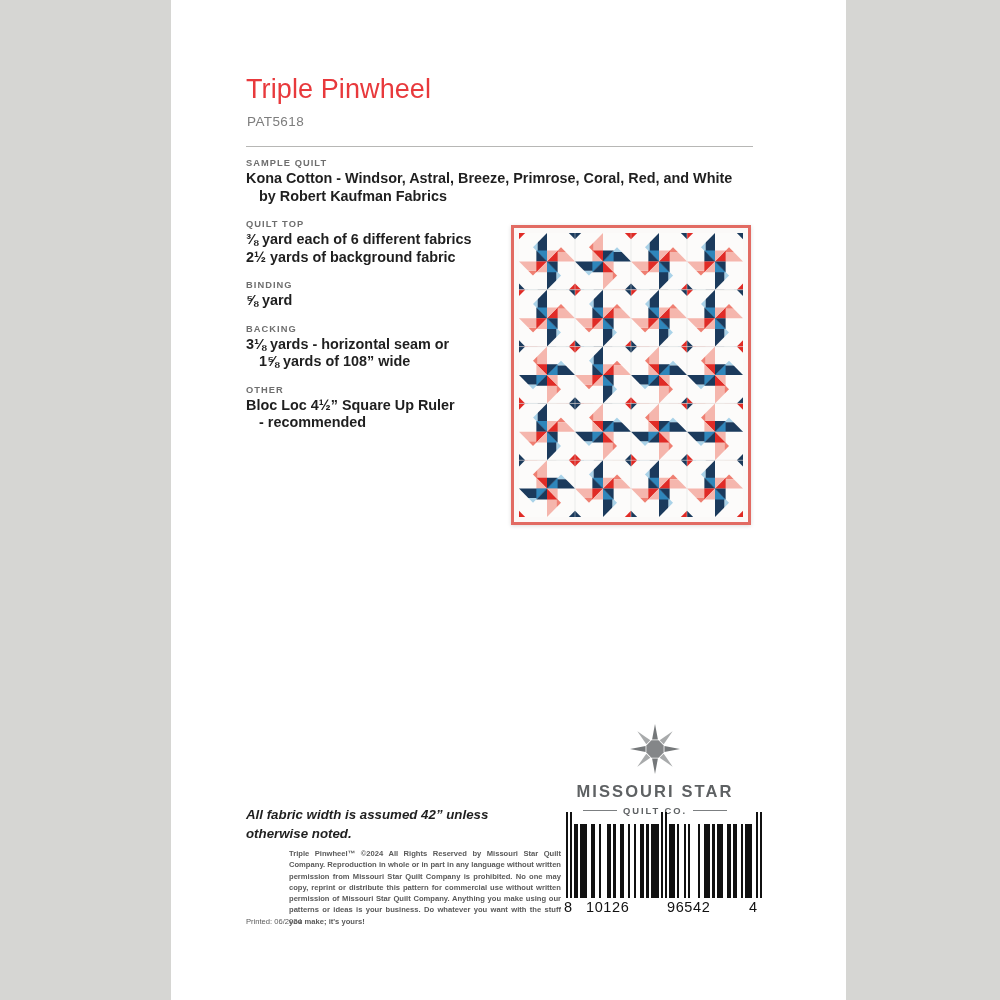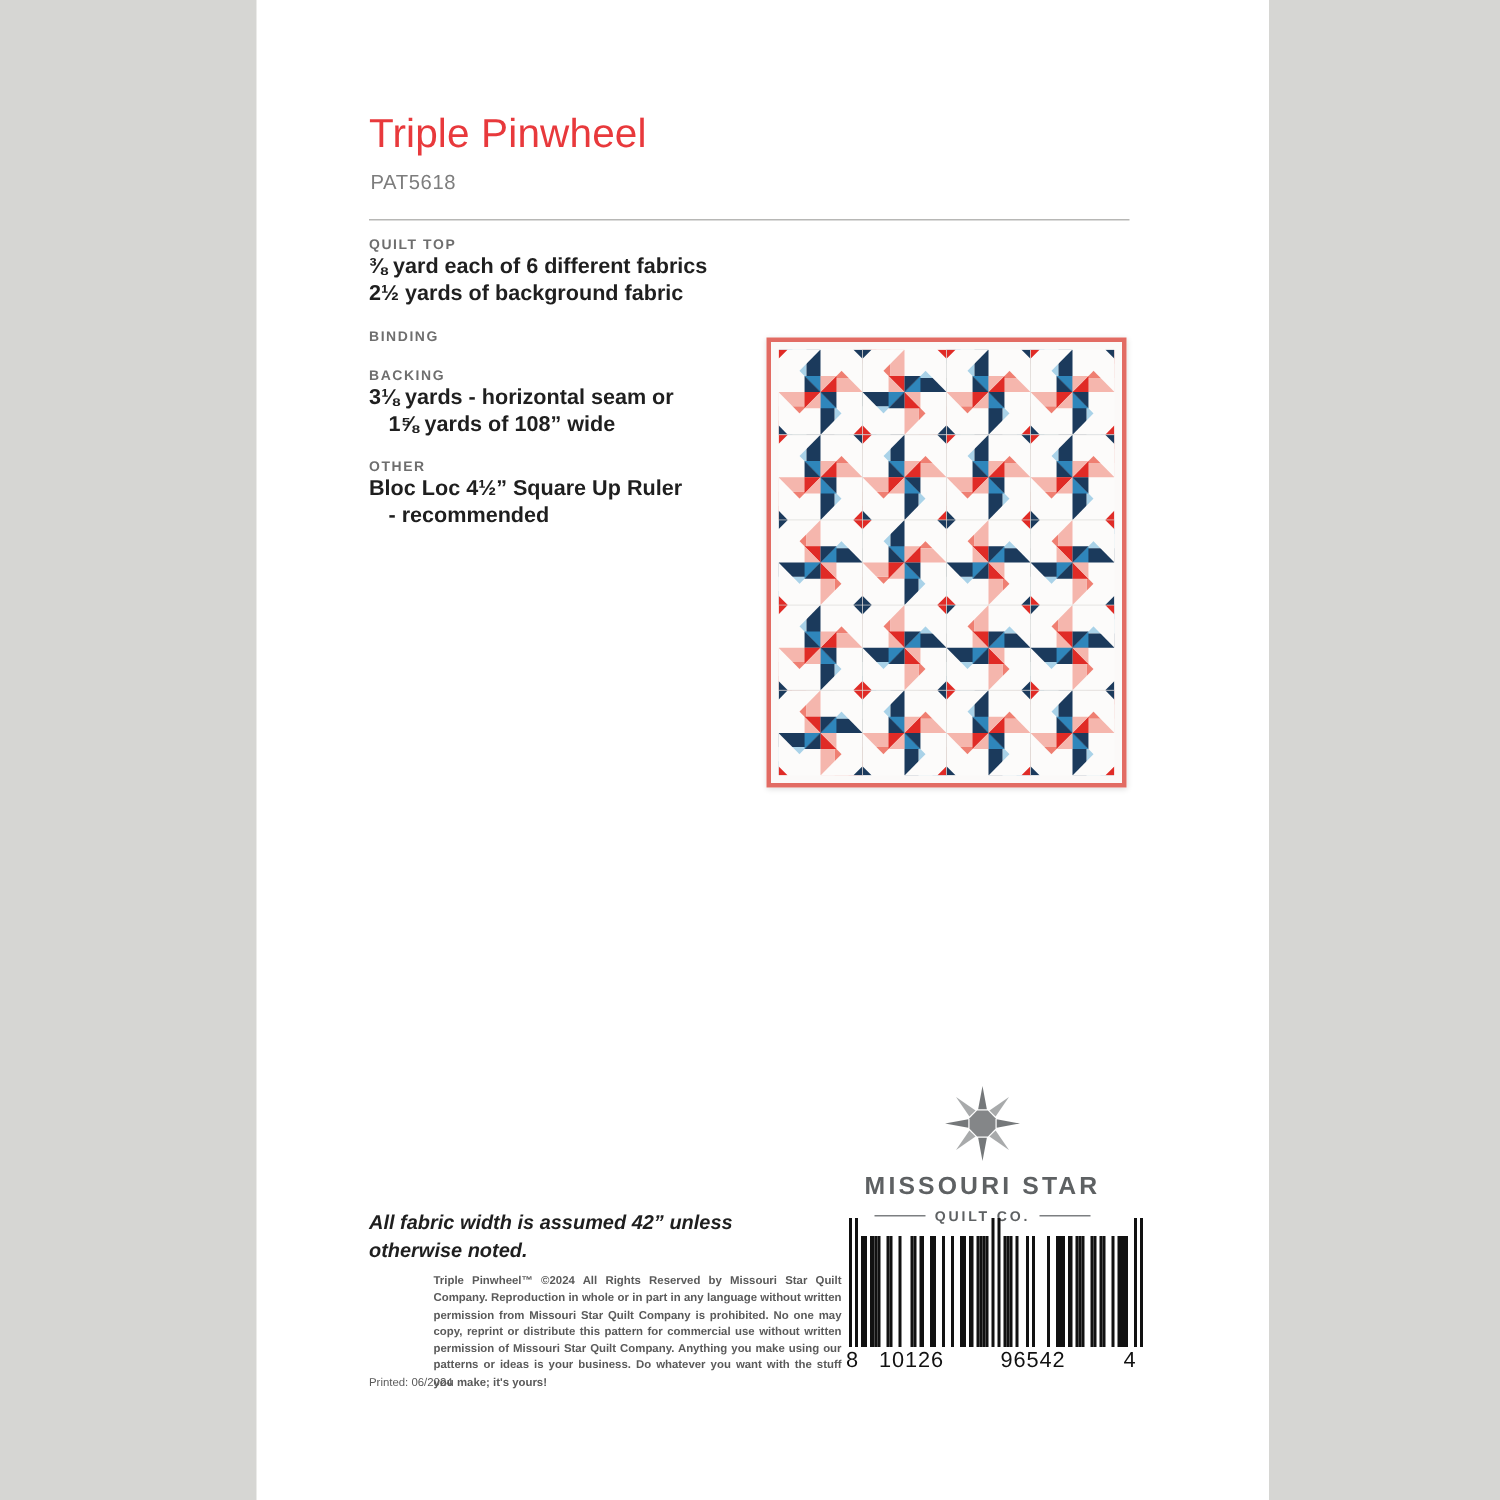--- a/index.html
+++ b/index.html
@@ -216,26 +216,32 @@
 <body>
 
 <div id="page">
 
   <div id="title">Triple Pinwheel</div>
   <div id="pattern-code">PAT5618</div>
   <div id="rule"></div>
 
   <div id="specs">
       <div class="spec">
+        <div class="spec-label">SAMPLE QUILT</div>
+        <div class="spec-value">Kona Cotton - Windsor, Astral, Breeze, Primrose, Coral, Red, and White</div>
+        <div class="spec-value"><span class="ind">by Robert Kaufman Fabrics</span></div>
+      </div>
+      <div class="spec">
         <div class="spec-label">QUILT TOP</div>
         <div class="spec-value">⅜ yard each of 6 different fabrics</div>
         <div class="spec-value">2½ yards of background fabric</div>
       </div>
       <div class="spec">
         <div class="spec-label">BINDING</div>
+        <div class="spec-value">⅝ yard</div>
       </div>
       <div class="spec">
         <div class="spec-label">BACKING</div>
         <div class="spec-value">3⅛ yards - horizontal seam or</div>
         <div class="spec-value"><span class="ind">1⅝ yards of 108” wide</span></div>
       </div>
       <div class="spec">
         <div class="spec-label">OTHER</div>
         <div class="spec-value">Bloc Loc 4½” Square Up Ruler</div>
         <div class="spec-value"><span class="ind">- recommended</span></div>

